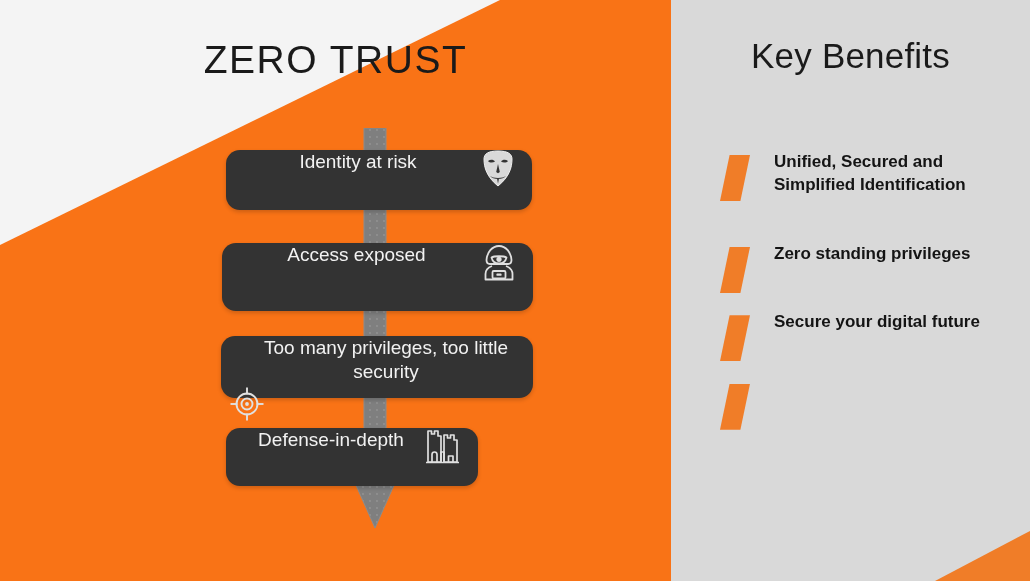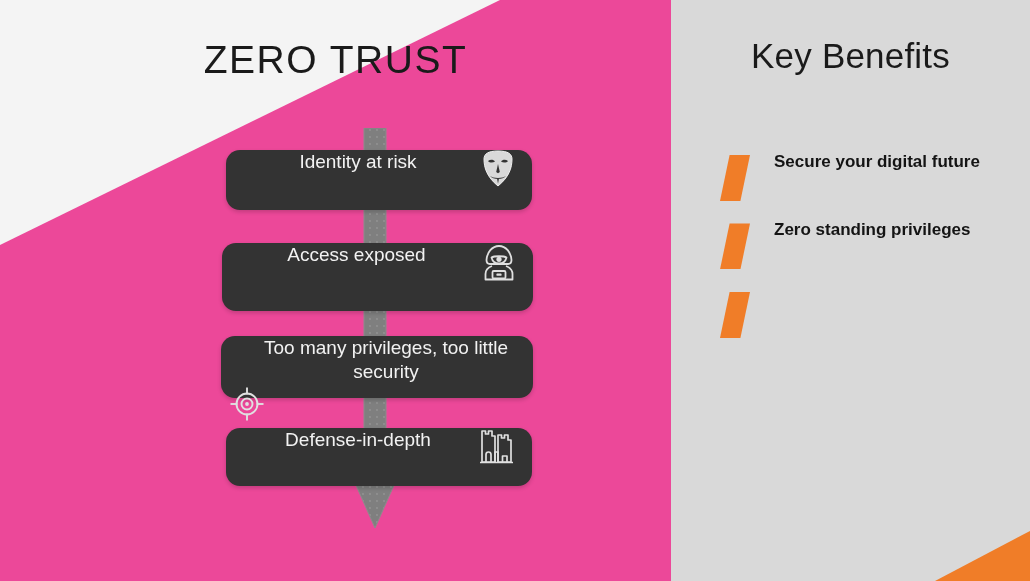--- a/index.html
+++ b/index.html
@@ -9,21 +9,21 @@
     height: 581px;
     overflow: hidden;
     background: #ffffff;
     font-family: "Liberation Sans", sans-serif;
   }
 
   #slide {
     position: relative;
     width: 1030px;
     height: 581px;
-    background: #ec4899;
+    background: #f97316;
     overflow: hidden;
   }
 
   
   .corner-wedge-tl {
     position: absolute;
     left: 0; top: 0;
     width: 500px; height: 245px;
     background: #f4f4f4;
     clip-path: polygon(0 0, 500px 0, 0 245px);
@@ -143,21 +143,21 @@
     flex: none;
     display: flex;
     align-items: center;
     justify-content: center;
     padding-right: 8px;
   }
 
   .card-1 { left: 226px; top: 150px; width: 306px; height: 60px; }
   .card-2 { left: 222px; top: 243px; width: 311px; height: 68px; }
   .card-3 { left: 221px; top: 336px; width: 312px; height: 62px; flex-direction: column; }
-  .card-4 { left: 226px; top: 428px; width: 306px; height: 58px; }
+  .card-4 { left: 226px; top: 428px; width: 252px; height: 58px; }
 </style>
 </head>
 <body>
 
 <div id="slide">
 
   <div class="corner-wedge-tl"></div>
 
   <div class="main-title">ZERO TRUST</div>
 
@@ -229,27 +229,31 @@
       </svg>
     </div>
   </div>
 
   <div class="benefits-panel">
     <div class="benefits-title">Key Benefits</div>
 
     <div class="benefits-list">
       <div class="benefit-item">
         <span class="benefit-marker"></span>
+        <span class="benefit-text">Unified, Secured and Simplified Identification</span>
+      </div>
+      <div class="benefit-item">
+        <span class="benefit-marker"></span>
+        <span class="benefit-text">Zero standing privileges</span>
+      </div>
+      <div class="benefit-item">
+        <span class="benefit-marker"></span>
         <span class="benefit-text">Secure your digital future</span>
       </div>
       <div class="benefit-item">
         <span class="benefit-marker"></span>
-        <span class="benefit-text">Zero standing privileges</span>
-      </div>
-      <div class="benefit-item">
-        <span class="benefit-marker"></span>
       </div>
     </div>
 
     <div class="corner-accent-br"></div>
   </div>
 
 </div>
 
 </body></html>

